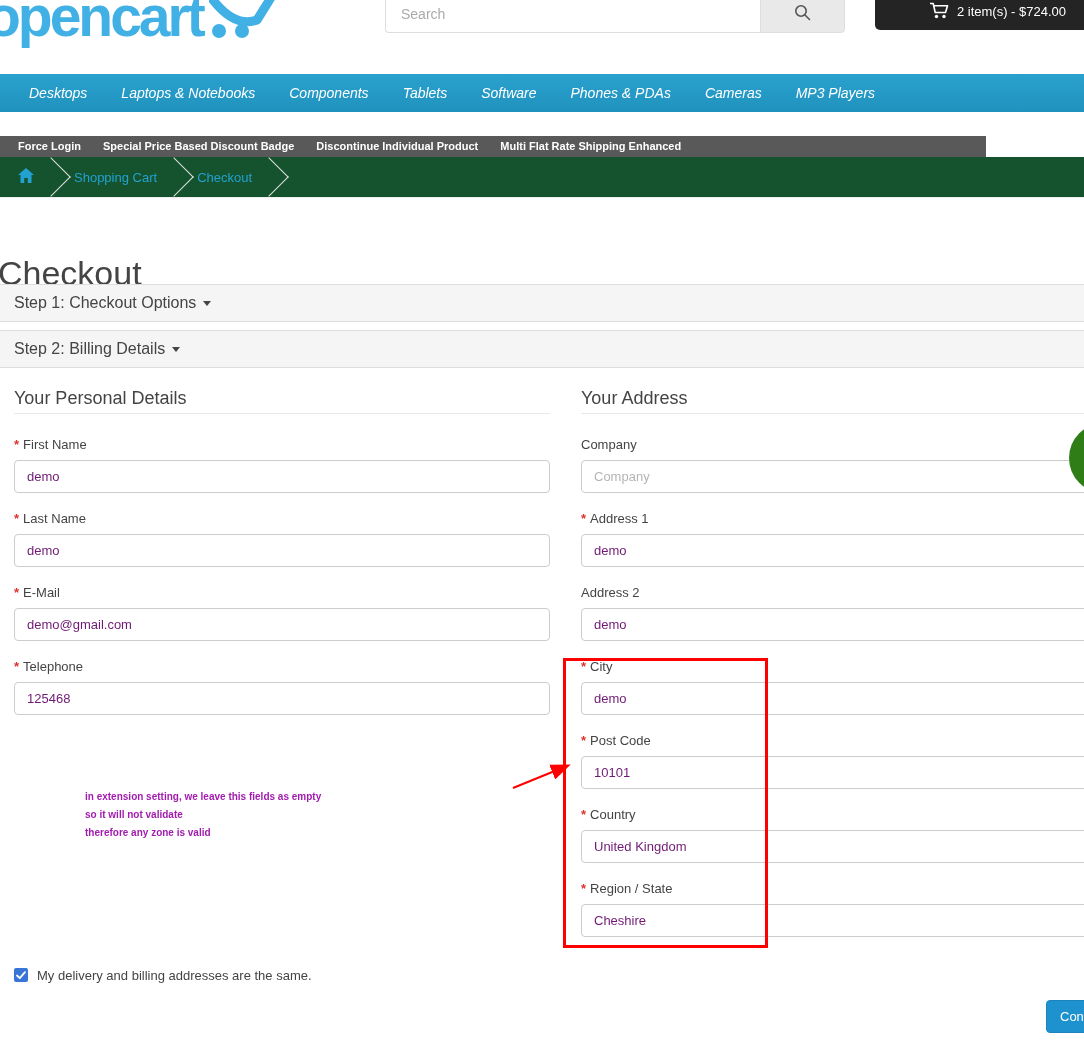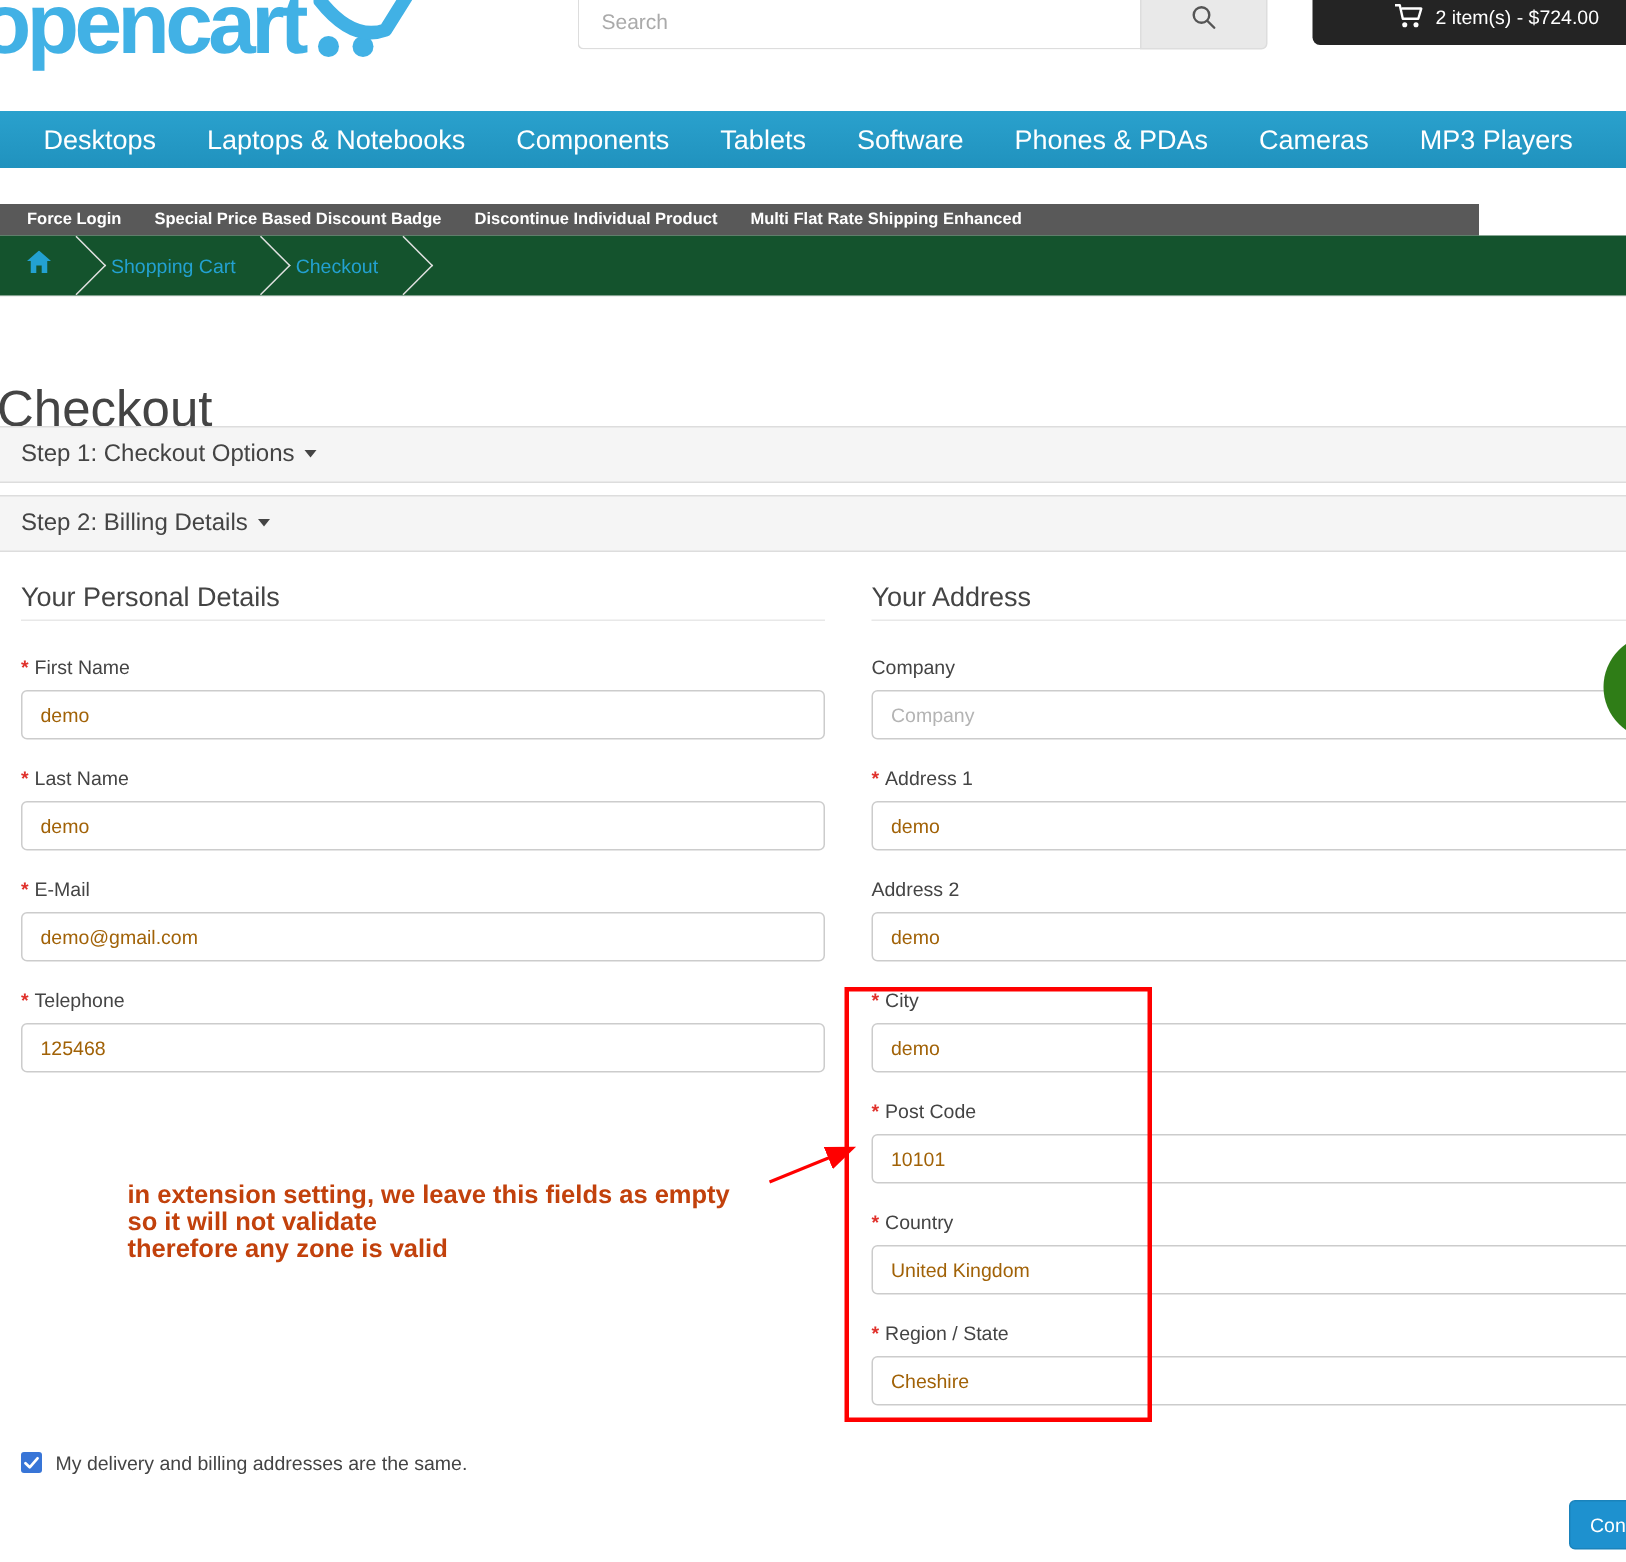--- a/index.html
+++ b/index.html
@@ -20,21 +20,21 @@
         border:1px solid #ddd;border-radius:0 4px 4px 0;display:flex;
         align-items:center;justify-content:center;cursor:pointer;}
   .cart-btn{position:absolute;left:875px;top:-7px;width:245px;height:37px;
         background:#242424;border-radius:5px;color:#fff;font-size:13px;
         display:flex;align-items:center;justify-content:center;gap:8px;cursor:pointer;}
 
   
   .main-nav{position:absolute;left:0;top:74px;width:1084px;height:38px;
         background:linear-gradient(#2aa1cd,#2092be);display:flex;align-items:center;
         padding-left:12px;box-sizing:border-box;}
-  .nav-item{color:#fff;font-size:18px;padding:0 17px;line-height:38px;cursor:pointer;}
+  .nav-item{color:#fff;font-size:14px;padding:0 17px;line-height:38px;cursor:pointer;font-style:italic;}
   .ext-bar{position:absolute;left:0;top:136px;width:986px;height:21px;background:#595959;
         display:flex;align-items:center;padding-left:7px;box-sizing:border-box;}
   .ext-item{color:#fff;font-size:11px;font-weight:bold;padding:0 11px;line-height:21px;cursor:pointer;}
 
   
   .breadcrumb{position:absolute;left:0;top:157px;width:1084px;height:41px;background:#14532d;
         border-bottom:1px solid #efefef;display:flex;align-items:center;
         padding-left:18px;box-sizing:border-box;overflow:hidden;}
   .crumb-home{display:flex;align-items:center;cursor:pointer;}
   .crumb-sep{width:27px;height:27px;border-top:1px solid #e2e2e2;border-right:1px solid #e2e2e2;
@@ -55,30 +55,30 @@
 
   
   .col-personal{position:absolute;left:14px;top:388px;width:536px;}
   .col-address{position:absolute;left:581px;top:388px;width:539px;}
   .section-heading{font-size:18px;color:#444;padding-bottom:4px;
         border-bottom:1px solid #e8e8e8;margin:0 0 23px 0;font-weight:400;}
   .form-group{margin-bottom:18px;}
   .form-group label{display:block;font-size:13px;color:#444;margin-bottom:7px;line-height:16px;}
   .req{color:#e0302a;margin-right:4px;font-weight:bold;}
   .form-control{box-sizing:border-box;width:100%;height:33px;border:1px solid #ccc;
-        border-radius:4px;padding:0 12px;font-size:13px;color:#a16207;background:#fff;
+        border-radius:4px;padding:0 12px;font-size:13px;color:#701a75;background:#fff;
         font-family:inherit;outline:none;}
   .form-control::placeholder{color:#b4b4b4;}
 
   
   .red-box{position:absolute;left:563px;top:658px;width:199px;height:284px;
         border:3px solid #ff0000;z-index:6;pointer-events:none;}
   .arrow-svg{position:absolute;left:505px;top:752px;z-index:6;}
-  .annotation-text{position:absolute;left:85px;top:788px;z-index:6;color:#c2410c;
-        font-weight:bold;font-size:17px;line-height:18px;width:520px;}
+  .annotation-text{position:absolute;left:85px;top:788px;z-index:6;color:#a21caf;
+        font-weight:bold;font-size:10px;line-height:18px;width:520px;}
   .green-pill{position:absolute;left:1069px;top:423px;width:46px;height:70px;
         background:#2f7d17;border-radius:35px 0 0 35px;z-index:5;cursor:pointer;}
 
   
   .agree-row{position:absolute;left:14px;top:966px;height:18px;display:flex;
         align-items:center;gap:9px;text-align:right;}
   .checkbox{width:14px;height:14px;background:#3875d7;border-radius:2px;display:flex;
         align-items:center;justify-content:center;cursor:pointer;flex:0 0 auto;}
   .agree-label{font-size:13px;color:#444;}
   .continue-btn{position:absolute;left:1046px;top:1000px;width:100px;height:33px;

